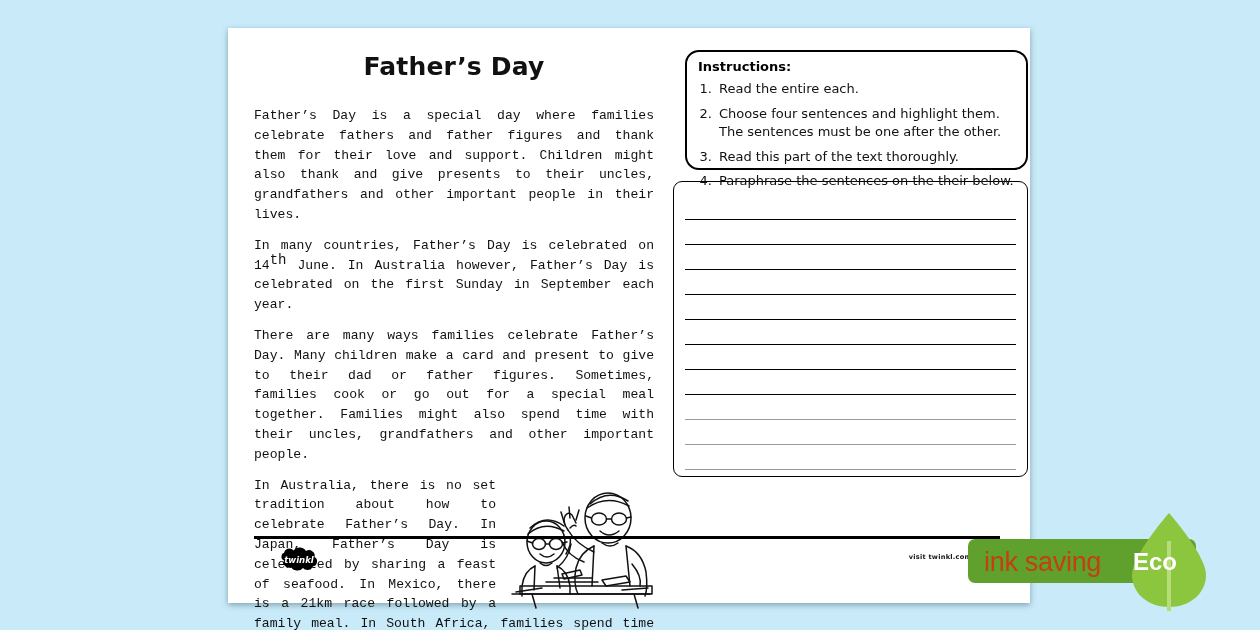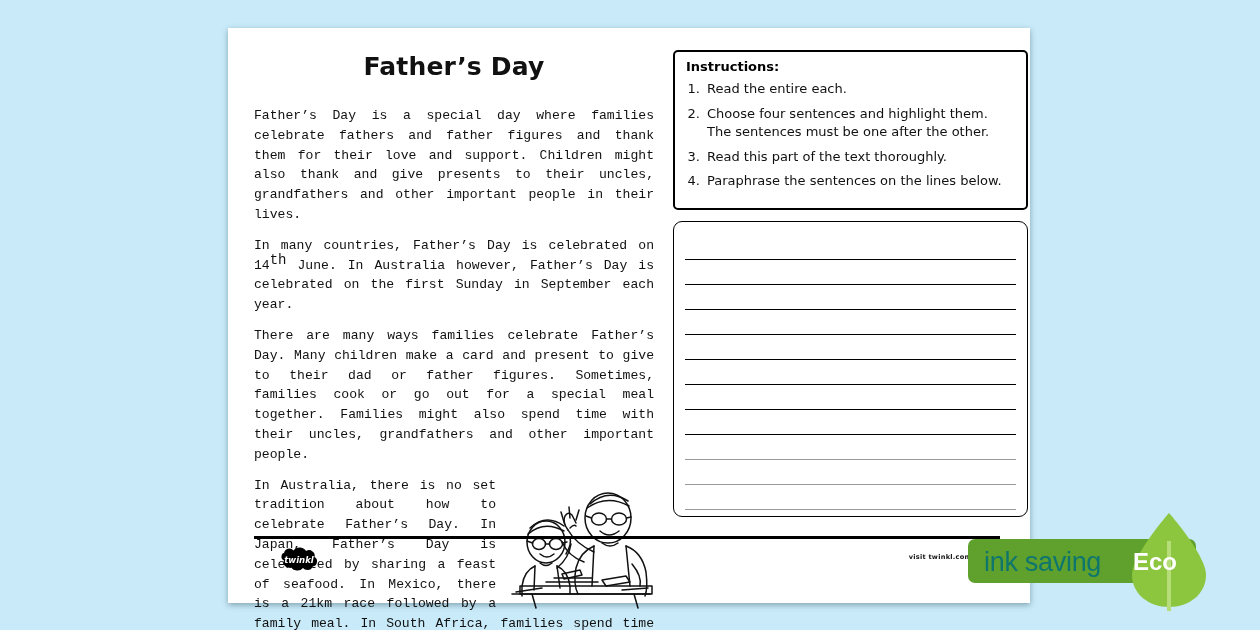--- a/index.html
+++ b/index.html
@@ -95,24 +95,25 @@
     width: 152px;
     height: 128px;
     margin: 6px 0 0 6px;
     shape-outside: inset(0);
   }
   #illustration svg { display: block; width: 100%; height: 100%; }
 
   
   #instructions-box {
     border: 2.2px solid #000;
-    border-radius: 5px;
+    border-radius: 14px;
     padding: 7px 11px 9px 11px;
     background: #fff;
-    height: 160px;
+    height: 120px;
+    margin-left: 12px;
   }
 
   #instructions-heading {
     font-size: 13px;
     font-weight: bold;
     color: #000;
     margin-bottom: 3px;
   }
 
   .instr-item {
@@ -212,21 +213,21 @@
     height: 100px;
   }
   #eco-leaf svg { display: block; width: 100%; height: 100%; }
 
   #eco-text-ink {
     position: absolute;
     left: 16px;
     top: 18px;
     font-size: 27px;
     font-weight: normal;
-    color: #0f766e;
+    color: #c2410c;
     letter-spacing: -.3px;
     font-family: "Liberation Sans", sans-serif;
   }
 
   #eco-text-eco {
     position: absolute;
     left: 165px;
     top: 19px;
     font-size: 24px;
     font-weight: bold;
@@ -330,21 +331,21 @@
             <span class="instr-text">Choose four sentences and highlight them. The sentences must be one after the other.</span>
           </div>
 
           <div class="instr-item">
             <span class="instr-num">3.</span>
             <span class="instr-text">Read this part of the text thoroughly.</span>
           </div>
 
           <div class="instr-item">
             <span class="instr-num">4.</span>
-            <span class="instr-text">Paraphrase the sentences on the lines below.</span>
+            <span class="instr-text">Paraphrase the sentences on the their below.</span>
           </div>
         </div>
 
         <div id="lines-box">
           <div class="write-line"></div>
           <div class="write-line"></div>
           <div class="write-line"></div>
           <div class="write-line"></div>
           <div class="write-line"></div>
           <div class="write-line"></div>

